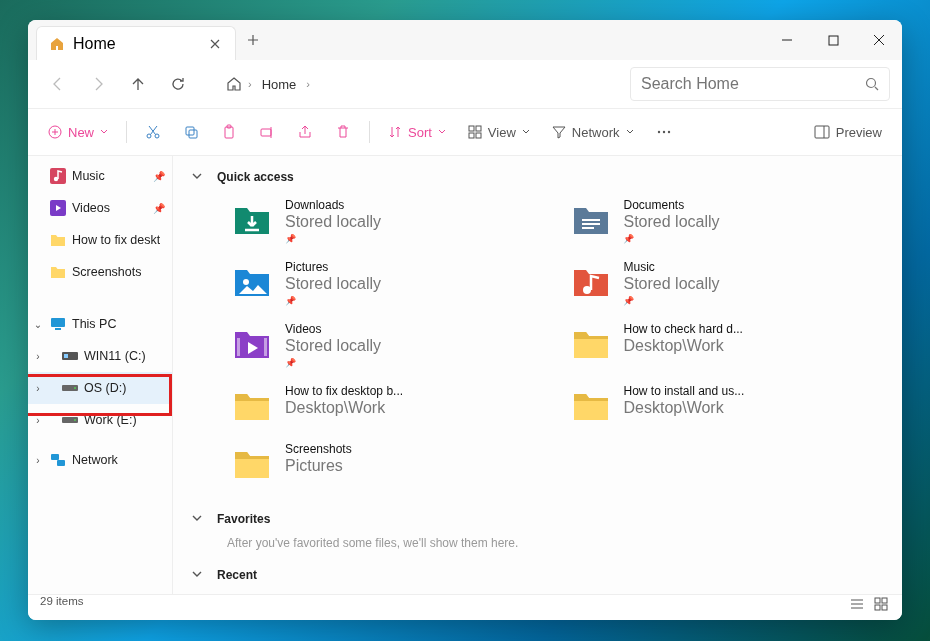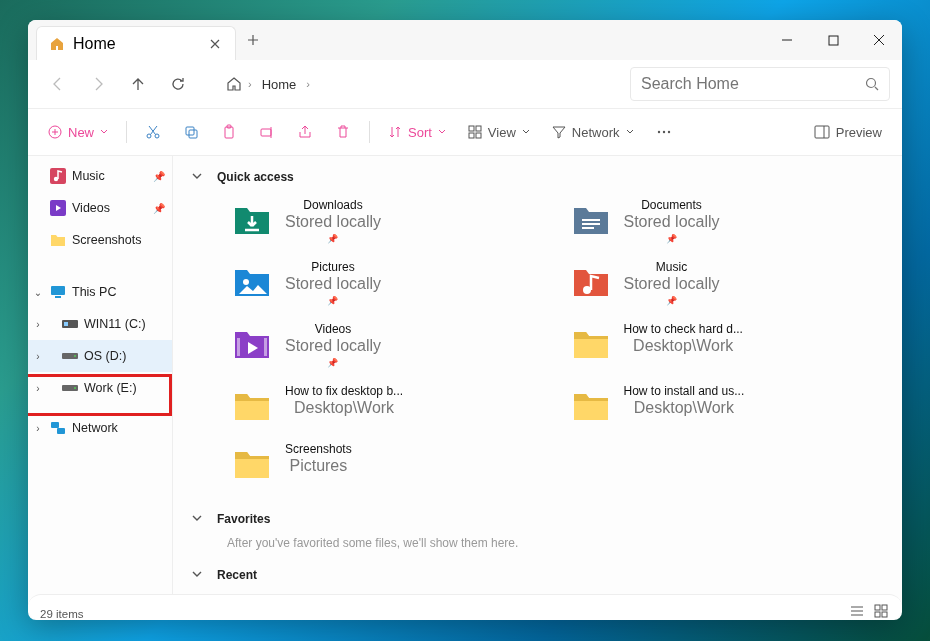--- a/index.html
+++ b/index.html
@@ -34,26 +34,26 @@
 .side-item .caret{ position:absolute; left:4px; color:#555; font-size:10px; width:12px; text-align:center; }
 .side-item.lv2{ padding-left:34px; }
 .side-sep{ height:20px; }
 .highlight-box{ position:absolute; border:3px solid #e02020; pointer-events:none; z-index:5; }
 .content{ flex:1; overflow-y:auto; padding:14px 18px; position:relative; }
 .group-header{ display:flex; align-items:flex-start; gap:14px; font-size:12px; font-weight:600; color:#222; margin-bottom:10px; cursor:pointer; }
 .group-chev{ color:#555; }
 .grid{ display:grid; grid-template-columns:1fr 1fr; gap:8px 20px; margin:0 0 24px 36px; }
 .item{ display:flex; align-items:flex-start; gap:12px; padding:4px; border-radius:4px; cursor:pointer; }
 .iicon{ width:42px; height:42px; border-radius:2px; display:flex; align-items:center; justify-content:center; flex-shrink:0; color:#fff; }
-.itext{ display:flex; flex-direction:column; gap:1px; min-width:0;text-align:center; }
+.itext{ display:flex; flex-direction:column; gap:1px; min-width:0; }
 .iname{ font-size:12px; color:#111; white-space:nowrap; overflow:hidden; text-overflow:ellipsis; }
 .isub{ font-size:16px; color:#777; }
 .ipin{ font-size:9px; color:#888; margin-top:2px; }
 .fav-text{ font-size:12px; color:#999; margin:6px 0 18px 36px; }
-.statusbar{ height:26px; border-top:1px solid #eee; display:flex; align-items:flex-end; padding:0 12px; font-size:11.5px; color:#555; background:#fff;border-radius:13px; }
+.statusbar{ height:26px; border-top:1px solid #eee; display:flex; align-items:flex-start; padding:0 12px; font-size:11.5px; color:#555; background:#fff; }
 .status-right{ margin-left:auto; display:flex; gap:6px; }
 .svbtn{ width:18px; height:18px; display:flex; align-items:center; justify-content:center; cursor:pointer; color:#555; }
 svg{ display:block; }
 .folder-yellow{ fill:#ffd768; }
 </style>
 </head>
 <body>
 
 <div class="window">
 
@@ -249,20 +249,28 @@
             </span>
             <span class="label">Videos</span>
             <span class="pin">📌</span>
           </div>
           <div class="side-item">
             <span>
               <svg width="16" height="14" viewBox="0 0 16 14">
                 <path d="M1 2h5l1.5 2H15v9H1z" class="folder-yellow"></path>
               </svg>
             </span>
+            <span class="label">How to fix deskt</span>
+          </div>
+          <div class="side-item">
+            <span>
+              <svg width="16" height="14" viewBox="0 0 16 14">
+                <path d="M1 2h5l1.5 2H15v9H1z" class="folder-yellow"></path>
+              </svg>
+            </span>
             <span class="label">Screenshots</span>
           </div>
         </div>
       <div class="side-sep"></div>
       <div class="side-item" style="position:relative">
         <span class="caret">⌄</span>
         <svg width="16" height="16" viewBox="0 0 16 16">
             <rect x="1" y="2" width="14" height="9" rx="1" fill="#2196d6"></rect>
             <rect x="5" y="12" width="6" height="2" fill="#2196d6"></rect>
           </svg>

